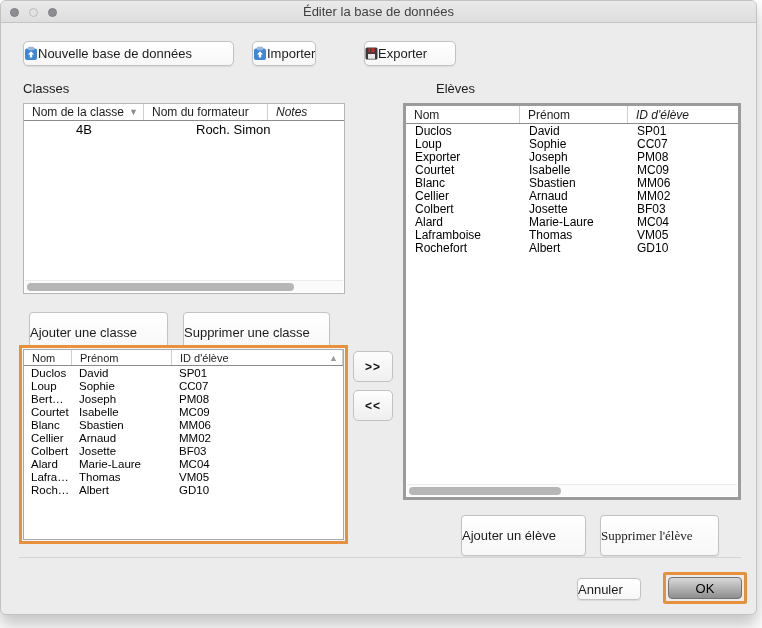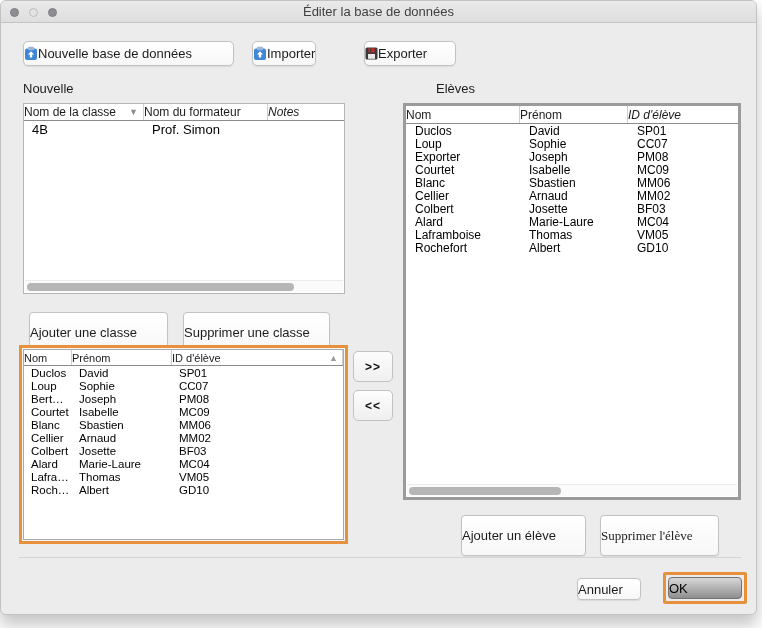--- a/index.html
+++ b/index.html
@@ -36,26 +36,26 @@
   }
   .btn.small { height:41px; border-radius:4px; }
   .icon svg { display:block; }
   
   .sect-label { position:absolute; font-size:13px; color:#1c1c1c; }
   
   .tbl { position:absolute; background:#fff; overflow:hidden; }
   .classes-table { left:22px; top:102px; width:322px; height:191px; border:1px solid #b6b6b6; }
   .thead { display:flex; border-bottom:1px solid #8c8c8c; background:#fff; align-items:stretch; position:relative; }
   .classes-table .thead { height:17px; font-size:12px; }
-  .th { display:flex; align-items:center; color:#1c1c1c; border-right:1px solid #cfcfcf; position:relative; }
+  .th { display:flex; align-items:center; padding-left:8px; color:#1c1c1c; border-right:1px solid #cfcfcf; position:relative; }
   .th:last-child { border-right:none;font-style:italic; }
   .classes-table .c0 { width:120px; } .classes-table .c1 { width:124px; } .classes-table .c2 { flex:1; }
   .sort-tri { font-size:9px; color:#8e8e8e; margin-left:auto; margin-right:5px; }
   .trow { display:flex; align-items:center; }
-  .classes-table .trow { height:17px; font-size:13px; }
+  .classes-table .trow { height:17px; font-size:13px;margin-left:44px; }
   .tcell { padding-left:8px; overflow:hidden; white-space:nowrap; color:#000; }
   .classes-table .tcell { padding-left:8px; }
   .hscroll { position:absolute; left:1px; right:1px; bottom:1px; height:12px; background:#fbfbfb; border-top:1px solid #ececec; }
   .hscroll .thumb { position:absolute; top:2px; height:8px; background:#b6b6b6; border-radius:4px; }
   
   .orange-wrap { position:absolute; left:18px; top:344px; width:329px; height:199px; border:3px solid #E8913D; background:#f6f6f6; padding:1px; }
   .mini-table { position:relative; width:100%; height:100%; background:#fff; border:1px solid #aaaaaa; overflow:hidden; }
   .mini-table .thead { height:16px; font-size:11px; }
   .mini-table .c0 { width:48px; } .mini-table .c1 { width:100px; } .mini-table .c2 { flex:1; }
   .mini-table .trow { height:13px; font-size:11.5px; }
@@ -69,21 +69,21 @@
   .eleves-table .tcell { padding-left:9px; }
   
   .xfer { position:absolute; left:352px; width:40px; height:31px;
     background:linear-gradient(#fdfdfd,#efefef); border:1px solid #c2c2c2; border-radius:5px;
     font-size:12px; font-weight:bold; color:#111; display:flex; align-items:center; justify-content:center; letter-spacing:1px; }
   
   .divider { position:absolute; left:18px; width:722px; top:556px; height:1px; background:#d4d4d4; }
   .ok-wrap { position:absolute; left:662px; top:571px; width:84px; height:32px; border:3px solid #E8913D; border-radius:2px; padding:2px; }
   .ok-btn { width:100%; height:100%;
     background:linear-gradient(#d8d8d8,#8e8e8e); border:1px solid #737373; border-radius:4px;
-    font-size:13px; color:#000; display:flex; align-items:center; }
+    font-size:13px; color:#000; display:flex; align-items:center; justify-content:center; }
 </style>
 </head>
 <body>
 
 <div class="window">
 
   <div class="titlebar">
     <div class="lights">
       <span class="light dim"></span>
       <span class="light pale"></span>
@@ -117,39 +117,39 @@
       <svg width="13" height="13" viewBox="0 0 13 13">
           <rect x="0.5" y="0.5" width="12" height="12" rx="1.5" fill="#3a3a3c"></rect>
           <rect x="3.5" y="1.2" width="6" height="4.2" fill="#cf2b24"></rect>
           <rect x="5" y="1.8" width="1.6" height="3" fill="#3a3a3c"></rect>
           <rect x="3" y="7" width="7" height="4.8" fill="#e9e9e9"></rect>
         </svg>
     </span>
     <span>Exporter</span>
   </button>
 
-  <div class="sect-label" style="left:22px; top:80px;">Nouvelle</div>
+  <div class="sect-label" style="left:22px; top:80px;">Classes</div>
 
   <div class="tbl classes-table">
     <div class="thead">
       <div class="th c0">
         <span>Nom de la classe</span>
         <span class="sort-tri">▼</span>
       </div>
       <div class="th c1">
         <span>Nom du formateur</span>
       </div>
       <div class="th c2">
         <span>Notes</span>
       </div>
     </div>
     <div class="tbody">
         <div class="trow">
           <div class="tcell c0">4B</div>
-          <div class="tcell c1">Prof. Simon</div>
+          <div class="tcell c1">Roch. Simon</div>
           <div class="tcell c2"></div>
         </div>
       </div>
     <div class="hscroll">
       <span class="thumb" style="left:2px; width:84%;"></span>
     </div>
   </div>
 
   <button class="btn small" style="left:28px; top:311px; width:139px;">
     <span>Ajouter une classe</span>

